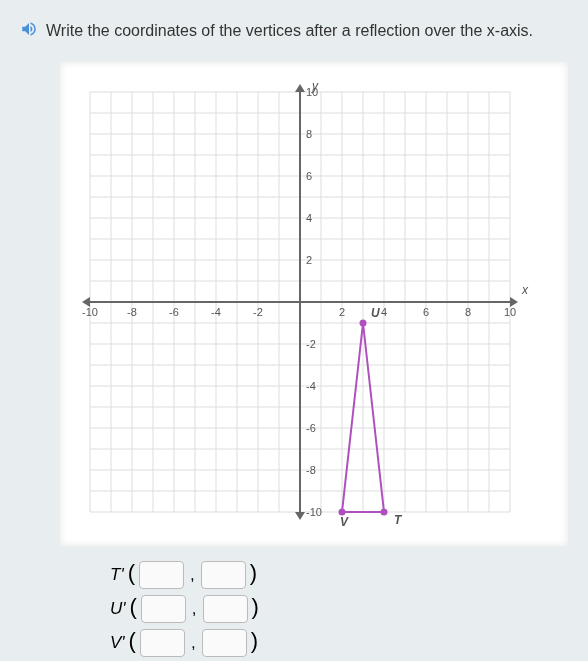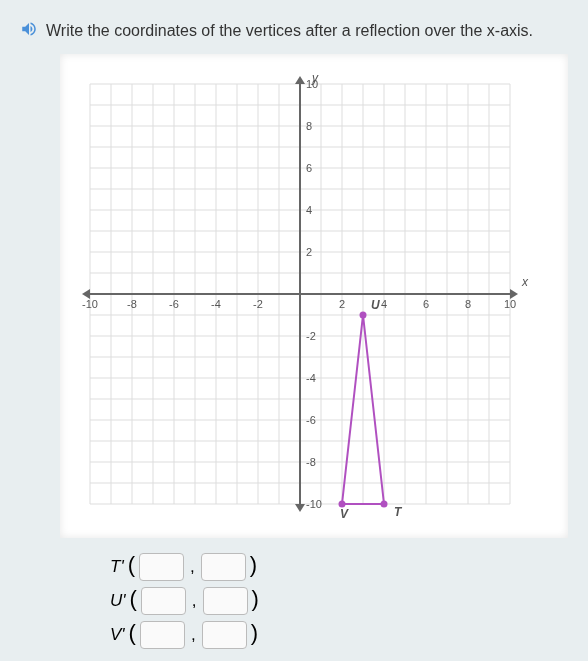--- a/index.html
+++ b/index.html
@@ -7,21 +7,21 @@
       background: #e8eef0;
       margin: 0;
       padding: 20px;
       width: 588px;
       box-sizing: border-box;
     }
     .question-header {
       display: flex;
       align-items: center;
       gap: 8px;
-      margin-bottom: 12px;
+      margin-bottom: 20px;
     }
     .audio-icon {
       color: #4a90d9;
       cursor: pointer;
     }
     .question-text {
       font-size: 16px;
       color: #333;
     }
     .chart-container {

